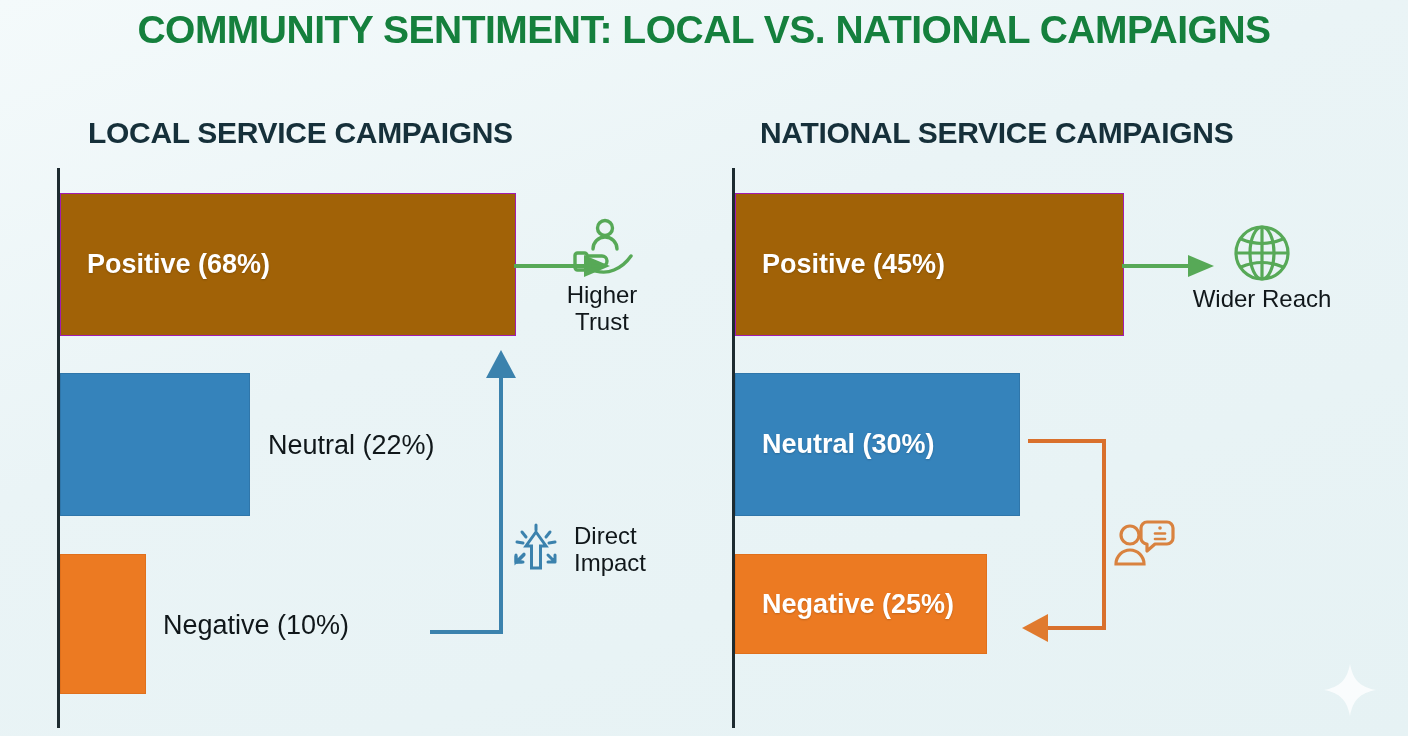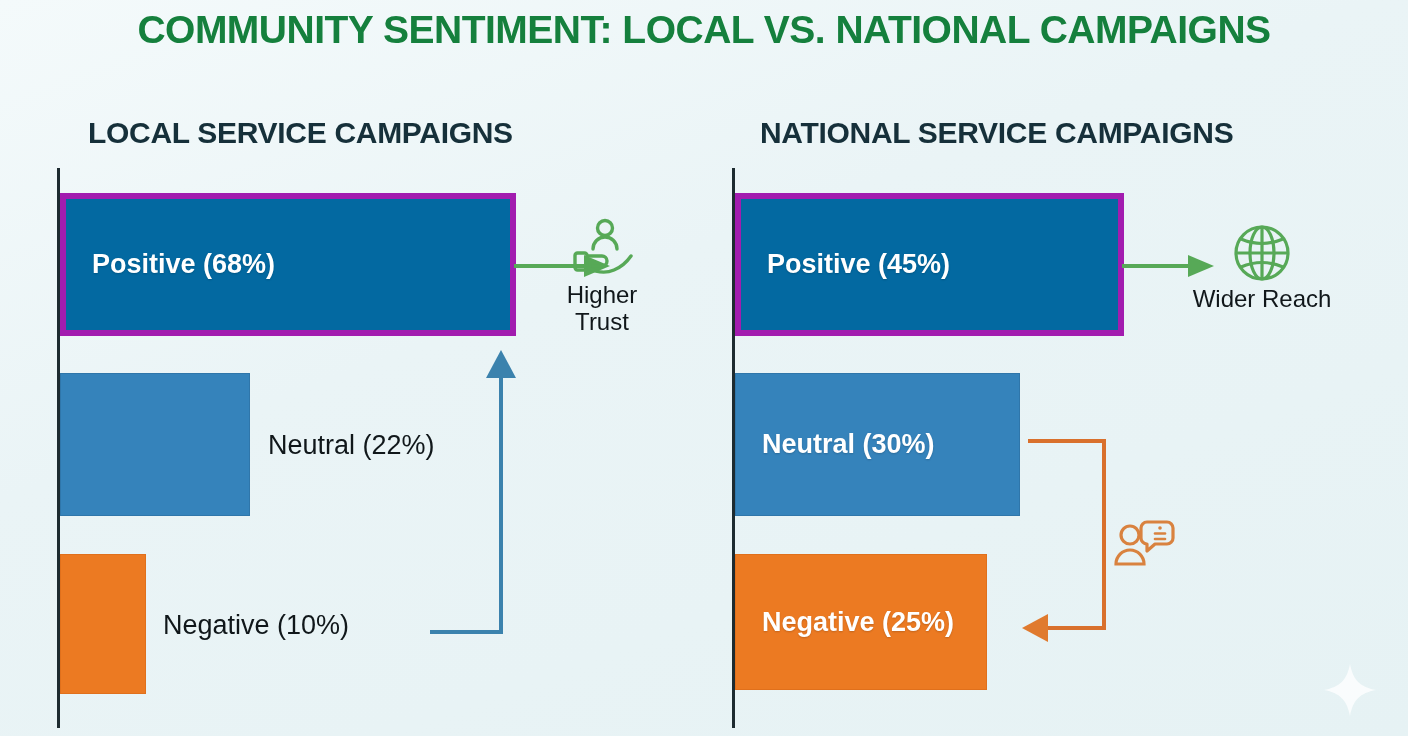--- a/index.html
+++ b/index.html
@@ -80,32 +80,32 @@
   }
   .label-outside {
     position: absolute;
     font-size: 27px;
     font-weight: normal;
     color: #10171a;
     white-space: nowrap;
     font-family: "Liberation Sans", sans-serif;
   }
 
-  .bar-green  { background: #0369a1; border: 6px solid #a21caf; }
+  .bar-green  { background: #a16207; border: 1px solid #a21caf; }
   .bar-blue   { background: #3583bb; border: 1px solid #2f76aa; }
   .bar-orange { background: #ec7a22; border: 1px solid #e0701c; }
 
   
   #bar-l-pos { left: 60px;  top: 193px; width: 456px; height: 143px; }
   #bar-l-neu { left: 60px;  top: 373px; width: 190px; height: 143px; }
   #bar-l-neg { left: 60px;  top: 554px; width:  86px; height: 140px; }
   
   #bar-r-pos { left: 735px; top: 193px; width: 389px; height: 143px; }
   #bar-r-neu { left: 735px; top: 373px; width: 285px; height: 143px; }
-  #bar-r-neg { left: 735px; top: 554px; width: 252px; height: 136px; }
+  #bar-r-neg { left: 735px; top: 554px; width: 252px; height: 100px; }
 
   
   #lbl-l-neu { left: 268px; top: 430px; }
   #lbl-l-neg { left: 163px; top: 610px; }
 
   
   .connector {
     position: absolute;
     overflow: visible;
     pointer-events: none;
@@ -182,20 +182,36 @@
       <circle cx="34" cy="10" r="7.5" fill="none" stroke="#57a957" stroke-width="3.4"></circle>
       <path d="M22 31 a12 12 0 0 1 24 0" fill="none" stroke="#57a957" stroke-width="3.4" stroke-linecap="round"></path>
       <rect x="4" y="35" width="12" height="17" rx="2.5" fill="none" stroke="#57a957" stroke-width="3.4"></rect>
       <path d="M17 38 h14 a5 5 0 0 1 0 10 h-9" fill="none" stroke="#57a957" stroke-width="3.4" stroke-linecap="round"></path>
       <path d="M17 50 q14 7 26 2 q10 -4 17 -14" fill="none" stroke="#57a957" stroke-width="3.4" stroke-linecap="round"></path>
     </svg>
     <div class="callout-text">Higher
 Trust</div>
   </div>
 
+  <div class="callout" id="callout-impact">
+    <svg class="callout-icon" width="56" height="56" viewBox="0 0 56 56">
+      <path d="M28 10 L38 24 L32.5 24 L32.5 46 L23.5 46 L23.5 24 L18 24 Z" fill="none" stroke="#3b82ad" stroke-width="3"></path>
+      <path d="M16 32 L8 40 L8 34.5 M8 40 L13.5 40" fill="none" stroke="#3b82ad" stroke-width="3" stroke-linecap="round"></path>
+      <path d="M8 40 L8 33 M8 40 L15 40" fill="none" stroke="#3b82ad" stroke-width="3" stroke-linecap="round"></path>
+      <path d="M16 33 L9 40" fill="none" stroke="#3b82ad" stroke-width="3" stroke-linecap="round"></path>
+      <path d="M40 33 L47 40 M47 40 L47 33 M47 40 L40 40" fill="none" stroke="#3b82ad" stroke-width="3" stroke-linecap="round"></path>
+      <line x1="14" y1="10" x2="18" y2="15" stroke="#3b82ad" stroke-width="3" stroke-linecap="round"></line>
+      <line x1="28" y1="3" x2="28" y2="8" stroke="#3b82ad" stroke-width="3" stroke-linecap="round"></line>
+      <line x1="42" y1="10" x2="38" y2="15" stroke="#3b82ad" stroke-width="3" stroke-linecap="round"></line>
+      <line x1="9" y1="20" x2="15" y2="21" stroke="#3b82ad" stroke-width="3" stroke-linecap="round"></line>
+      <line x1="47" y1="20" x2="41" y2="21" stroke="#3b82ad" stroke-width="3" stroke-linecap="round"></line>
+    </svg>
+    <div class="callout-text">Direct
+Impact</div>
+  </div>
 
   <div class="panel-title" id="title-national">NATIONAL SERVICE CAMPAIGNS</div>
   <div class="axis" id="axis-right"></div>
 
   <div class="bar bar-green" id="bar-r-pos">
     <span class="bar-label inside">Positive (45%)</span>
   </div>
   <div class="bar bar-blue" id="bar-r-neu">
     <span class="bar-label inside">Neutral (30%)</span>
   </div>

